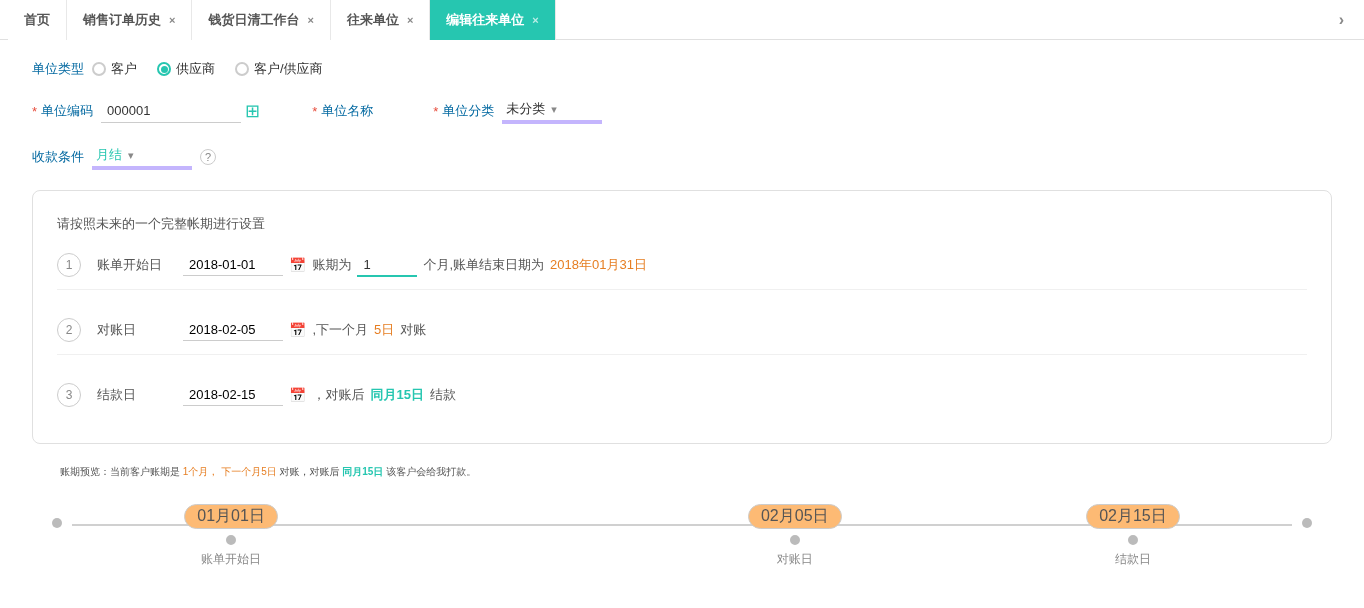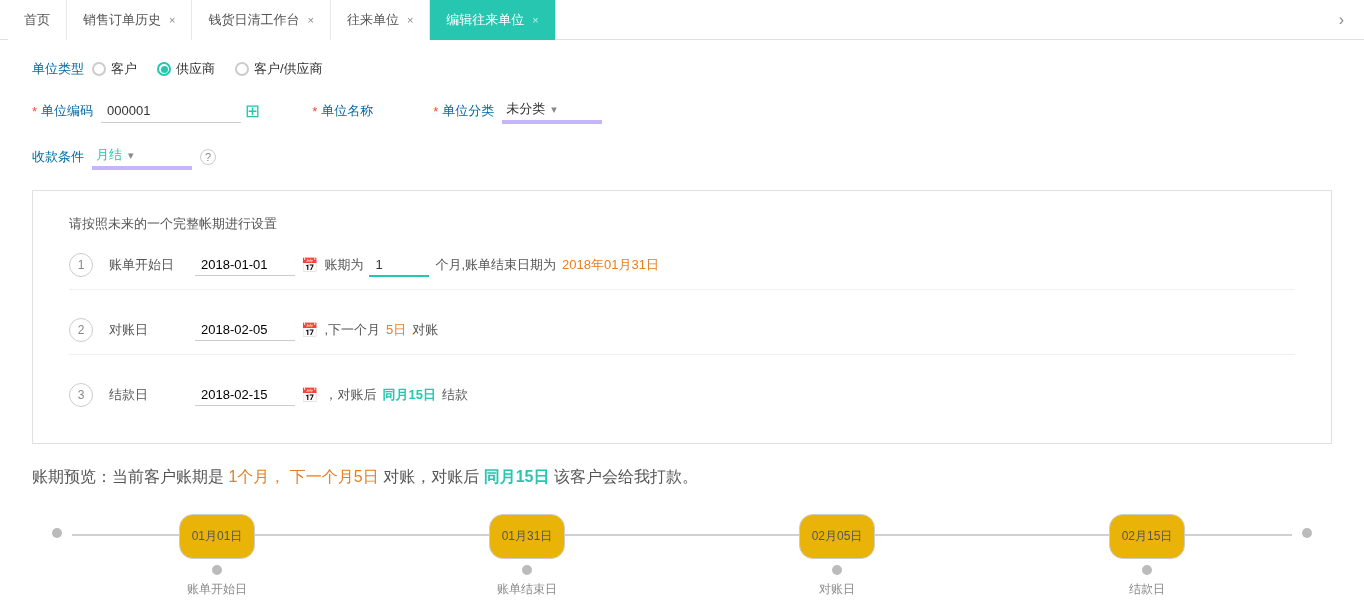--- a/index.html
+++ b/index.html
@@ -6,20 +6,21 @@
     body { font-family: 'Microsoft YaHei', 'PingFang SC', sans-serif; font-size: 13px; color: #333; background: #f5f5f5; }
 
     
     .tabs-bar {
       display: flex;
       align-items: center;
       background: #fff;
       border-bottom: 1px solid #e0e0e0;
       height: 40px;
       padding: 0 8px;
+      font-weight: bold;
     }
     .tab {
       display: flex;
       align-items: center;
       padding: 0 16px;
       height: 40px;
       cursor: pointer;
       font-size: 13px;
       color: #555;
       border-right: 1px solid #e8e8e8;
@@ -139,22 +140,22 @@
     .calendar-icon {
       color: #26c6b0;
       margin-left: 6px;
       cursor: pointer;
       font-size: 14px;
     }
 
     
     .settings-box {
       border: 1px solid #e0e0e0;
-      border-radius: 0;
-      padding: 24px 36px;
+      border-radius: 8px;
+      padding: 24px 24px;
       margin-bottom: 20px;
       background: #fff;
     }
     .settings-title {
       color: #555;
       font-size: 13px;
       margin-bottom: 20px;
     }
 
     
@@ -200,48 +201,49 @@
       width: 60px;
       background: transparent;
       color: #333;
     }
     .text-normal { color: #555; margin: 0 6px; }
     .text-orange { color: #e67e22; font-weight: 500; }
     .text-green { color: #26c6b0; font-weight: 700; }
 
     
     .preview-text {
-      font-size: 16px;
+      font-size: 10px;
       color: #555;
       margin-bottom: 24px;
       line-height: 1.6;
+      margin-left: 28px;
     }
     .timeline-line {
       position: absolute;
       top: 20px;
       left: 40px;
       right: 40px;
       height: 2px;
       background: #d0d0d0;
       z-index: 0;
     }
     .timeline-node-wrapper {
       display: flex;
       flex-direction: column;
       align-items: center;
       flex: 1;
       position: relative;
       z-index: 1;
     }
     .timeline-pill {
-      background: #eab308;
+      background: #fdba74;
       border: 1px solid #ccc;
       border-radius: 14px;
-      padding: 13px 12px;
-      font-size: 12px;
+      padding: 1px 12px;
+      font-size: 16px;
       color: #555;
       margin-bottom: 6px;
     }
     .timeline-sublabel {
       font-size: 12px;
       color: #888;
       text-align: center;
     }
 
     .divider-icon {
@@ -385,25 +387,20 @@
       <div style="flex:1;"></div>
 
       <div class="timeline-node-wrapper">
         <div class="timeline-pill">01月01日</div>
         <div style="width:10px;height:10px;border-radius:50%;background:#bbb;border:2px solid #bbb;margin-bottom:6px;"></div>
         <div class="timeline-sublabel">账单开始日</div>
       </div>
 
       <div style="flex:2;"></div>
 
-      <div class="timeline-node-wrapper">
-        <div class="timeline-pill">01月31日</div>
-        <div style="width:10px;height:10px;border-radius:50%;background:#bbb;border:2px solid #bbb;margin-bottom:6px;"></div>
-        <div class="timeline-sublabel">账单结束日</div>
-      </div>
 
       <div style="flex:2;"></div>
 
       <div class="timeline-node-wrapper">
         <div class="timeline-pill">02月05日</div>
         <div style="width:10px;height:10px;border-radius:50%;background:#bbb;border:2px solid #bbb;margin-bottom:6px;"></div>
         <div class="timeline-sublabel">对账日</div>
       </div>
 
       <div style="flex:2;"></div>

